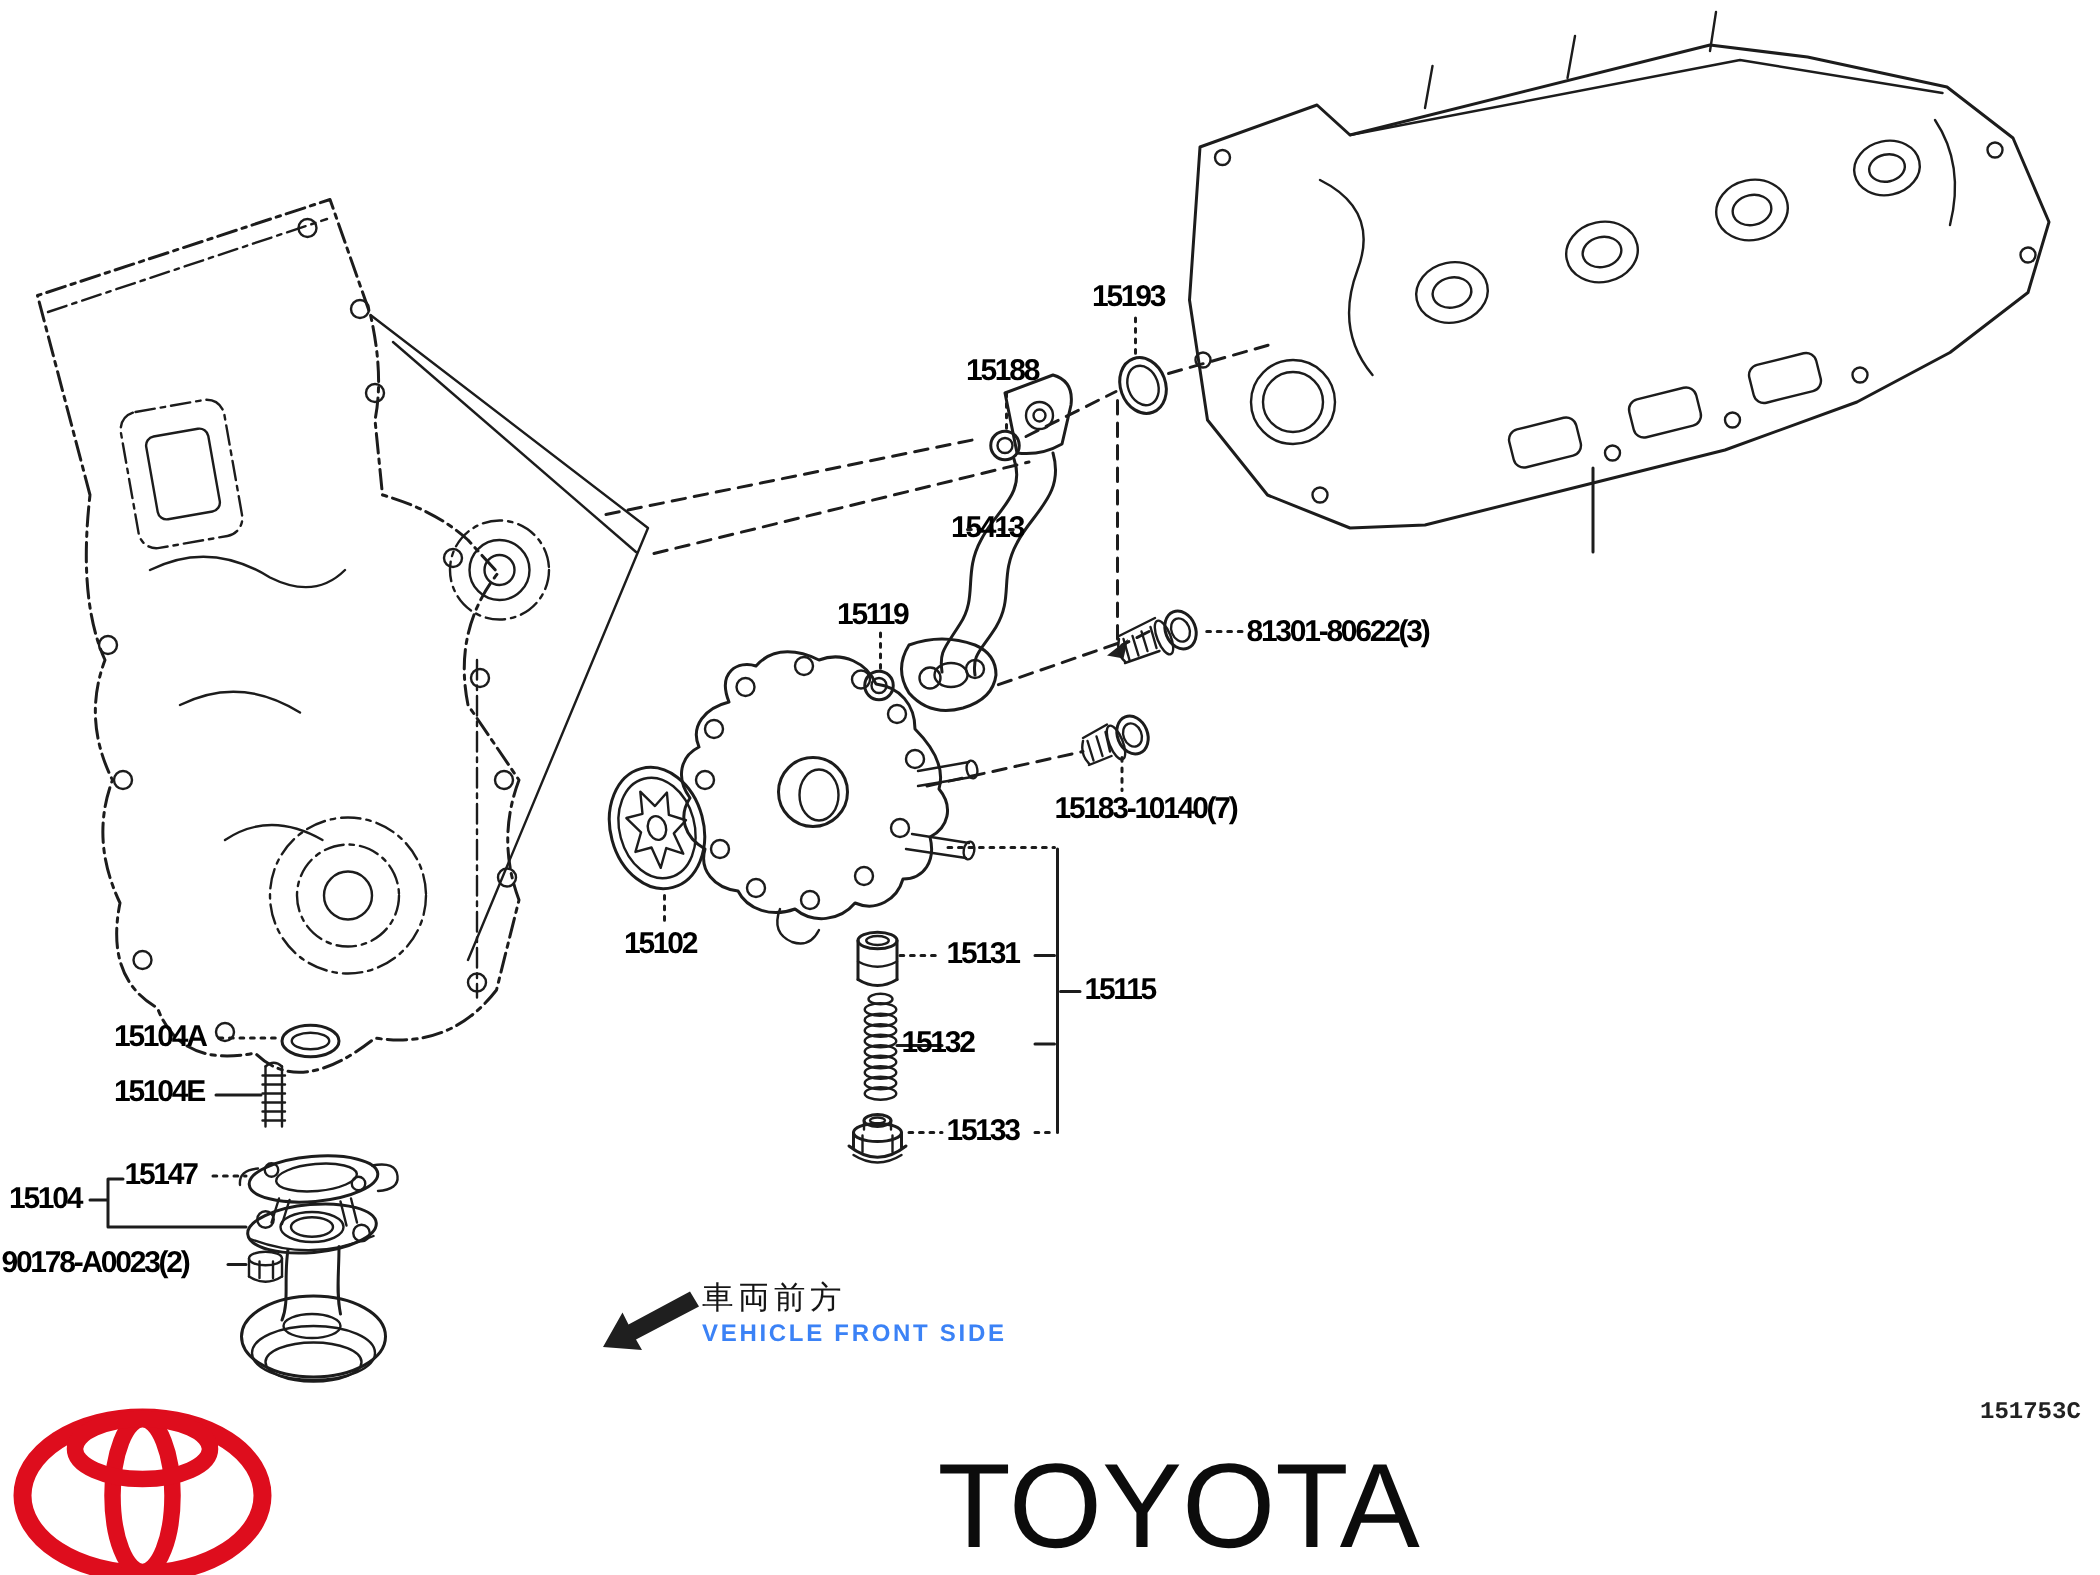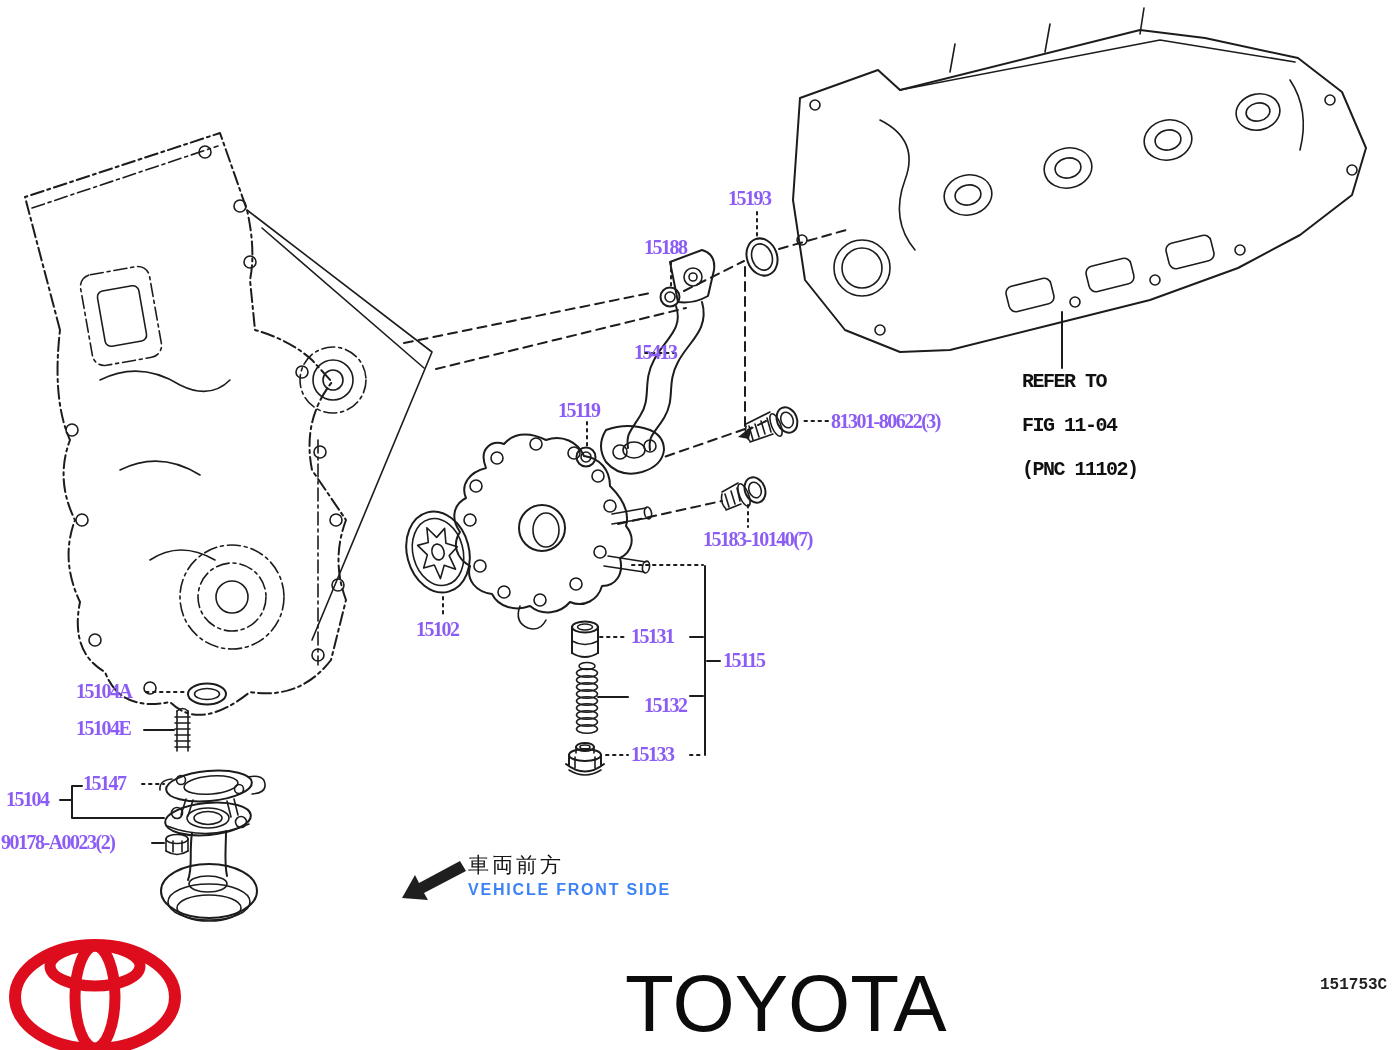--- a/index.html
+++ b/index.html
@@ -7,22 +7,22 @@
          font-family:"Liberation Sans",sans-serif;}
   svg{position:absolute;left:0;top:0;}
   svg *{vector-effect:non-scaling-stroke;}
   .ln,.dt,.dsh,.dd{fill:none;stroke:#1c1c1c;stroke-width:2;stroke-linecap:round;stroke-linejoin:round;}
   .thin{stroke-width:1.6;}
   .dt{stroke-dasharray:2.5 4.5;}
   .dsh{stroke-dasharray:9 6;}
   .dd{stroke-dasharray:13 4 3 4;}
   .fil{fill:#1f1f1f;stroke:none;}
   .red{fill:none;stroke:#de0d1d;}
-  .plbl{position:absolute;white-space:nowrap;color:#8b5cf6;
-        font-family:Liberation Serif, serif;
+  .plbl{position:absolute;white-space:nowrap;color:#000000;
+        font-family:Liberation Sans, sans-serif;
         font-weight:bold;font-size:20px;letter-spacing:-1.5px;line-height:20px;}
   .note{position:absolute;white-space:pre-line;color:#101010;
         font-family:"Liberation Mono","DejaVu Sans Mono",monospace;
         font-weight:bold;font-size:20px;letter-spacing:-1.5px;line-height:22px;}
   .jp{position:absolute;font-weight:normal;font-size:21px;color:#151515;letter-spacing:3px;
       font-family:"DejaVu Sans",sans-serif;}
   .vfs{position:absolute;font-size:16px;font-weight:600;color:#3b82f6;letter-spacing:1.8px;
        font-family:"Liberation Sans",sans-serif;}
   .code{position:absolute;font-family:"Liberation Mono","DejaVu Sans Mono",monospace;
         font-size:16px;font-weight:600;color:#222;}
@@ -299,30 +299,27 @@
 
   <div class="plbl" style="left:728px;top:188px;">15193</div>
   <div class="plbl" style="left:644px;top:237px;">15188</div>
   <div class="plbl" style="left:586px;top:342px;margin-left:48px;">15413</div>
   <div class="plbl" style="left:558px;top:400px;">15119</div>
   <div class="plbl" style="left:831px;top:411px;">81301-80622(3)</div>
   <div class="plbl" style="left:703px;top:529px;">15183-10140(7)</div>
   <div class="plbl" style="left:416px;top:619px;text-align:center;">15102</div>
   <div class="plbl" style="left:631px;top:626px;text-align:center;">15131</div>
   <div class="plbl" style="left:723px;top:650px;">15115</div>
-  <div class="plbl" style="left:644px;top:685px;margin-top:10px;">15132</div>
+  <div class="plbl" style="left:601px;top:685px;">15132</div>
   <div class="plbl" style="left:631px;top:744px;">15133</div>
   <div class="plbl" style="left:76px;top:681px;">15104A</div>
   <div class="plbl" style="left:76px;top:718px;">15104E</div>
   <div class="plbl" style="left:83px;top:773px;">15147</div>
   <div class="plbl" style="left:6px;top:789px;">15104</div>
   <div class="plbl" style="left:1px;top:832px;">90178-A0023(2)</div>
 
-  <div class="note" style="left:1022px;top:371px;"><span>REFER TO</span><br>
-<span>FIG 11-04</span><br>
-<span>(PNC 11102)</span></div>
 
   <div class="jp" style="left:468px;top:851px;">車両前方</div>
   <div class="vfs" style="left:468px;top:881px;">VEHICLE FRONT SIDE</div>
 
-  <div class="code" style="left:1320px;top:932px;margin-top:44px;">151753C</div>
+  <div class="code" style="left:1320px;top:932px;">151753C</div>
   <div class="bigtitle" style="left:625px;top:958px;">TOYOTA 151470P030</div>
 </div>
 
 </body></html>

